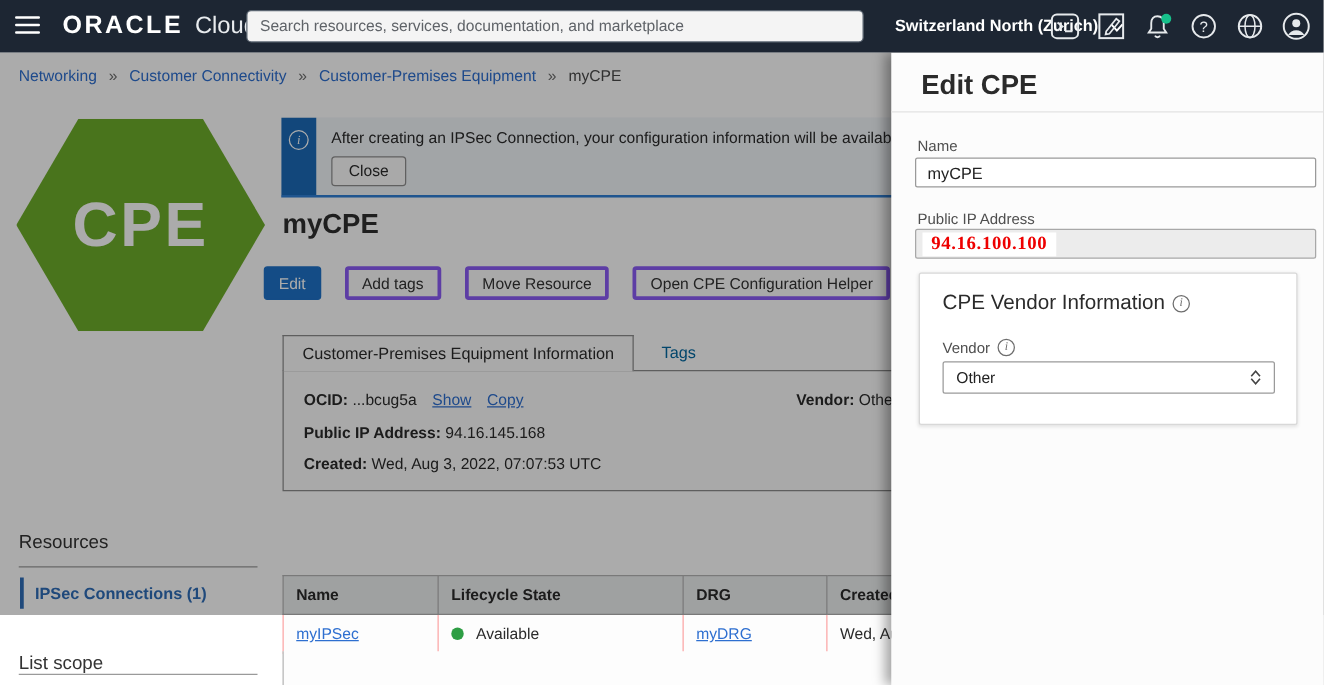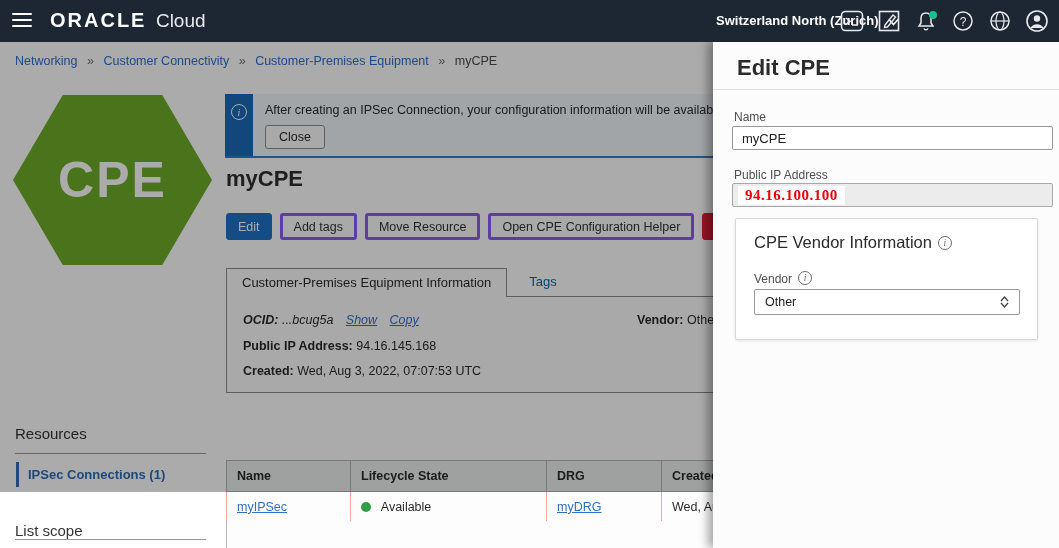--- a/index.html
+++ b/index.html
@@ -51,21 +51,21 @@
   .banner-strip { position:absolute; left:0; top:0; width:28px; height:100%; background:#1b6bb8; }
   .info-badge { position:absolute; left:6px; top:10px; width:16px; height:16px; border:1.5px solid #fff;
     border-radius:50%; color:#fff; font-size:10px; font-style:italic; font-family:"Liberation Serif",serif;
     display:flex; align-items:center; justify-content:center; }
   .banner-text { position:absolute; left:40px; top:9px; font-size:12.5px; color:#2b2b2b; white-space:nowrap; }
   .banner-close { position:absolute; left:40px; top:31px; padding:4px 13px; background:#fdfdfd;
     border:1px solid #8f8f8f; border-radius:3px; font-size:12.5px; color:#2b2b2b; cursor:pointer; }
 
   .page-title { position:absolute; left:226px; top:124px; font-size:22px; font-weight:bold; color:#2f2f2f; }
 
-  .actions { position:absolute; left:226px; top:171px; display:flex; gap:8px; }
+  .actions { position:absolute; left:211px; top:171px; display:flex; gap:19px; }
   .actions button { height:27px; font-size:12.5px; padding:0 11px; border-radius:3px; cursor:pointer;
     font-family:inherit; white-space:nowrap; }
   .btn-primary { background:#1f72c8; border:1px solid #1f72c8; color:#fff; }
   .btn-outline { background:#fdfdfd; border:3px solid #8b5cf6; color:#333; }
   .btn-danger  { background:#e31f36; border:1px solid #e31f36; color:#fff; }
 
   
   .tabs-row { position:absolute; left:226px; top:226px; display:flex; z-index:2; }
   .tab-active { border:1px solid #8d8d8d; border-bottom:none; background:#fdfdfd; padding:0 15px;
     height:29px; line-height:28px; font-size:13px; color:#2b2b2b; cursor:pointer; }
@@ -136,20 +136,21 @@
   <header class="topbar">
     <div class="hamburger">
       <span></span>
         <span></span>
         <span></span>
     </div>
     <div class="brand">
       <span class="b1">ORACLE</span>
       <span class="b2">Cloud</span>
     </div>
+    <input class="search-box" placeholder="Search resources, services, documentation, and marketplace" style="">
     <div class="region">
       <span>Switzerland North (Zurich)</span>
       <svg width="11" height="8" viewBox="0 0 11 8">
         <path d="M1 1.5 L5.5 6.5 L10 1.5" fill="none" stroke="#ffffff" stroke-width="1.6"></path>
       </svg>
     </div>
     <div class="top-icons">
       <div class="ticon">
         <svg width="24" height="22" viewBox="0 0 24 22">
           <rect x="1.5" y="1.5" width="21" height="19" rx="4" fill="none" stroke="#e6e9ec" stroke-width="1.6"></rect>
@@ -231,21 +232,21 @@
       <button class="btn-outline">Move Resource</button>
       <button class="btn-outline">Open CPE Configuration Helper</button>
       <button class="btn-danger">Delete</button>
     </div>
 
     <div class="tabs-row">
       <div class="tab-active">Customer-Premises Equipment Information</div>
       <div class="tab-plain">Tags</div>
     </div>
     <div class="tab-content">
-      <div class="detail-row" style="top:16px;font-style:italic;">
+      <div class="detail-row" style="top:16px;">
         <b>OCID:</b>
         <span>...bcug5a</span>
         <a>Show</a>
         <a>Copy</a>
       </div>
       <div class="detail-row" style="top:42px;">
         <b>Public IP Address:</b>
         <span>94.16.145.168</span>
       </div>
       <div class="detail-row" style="top:67px;">

